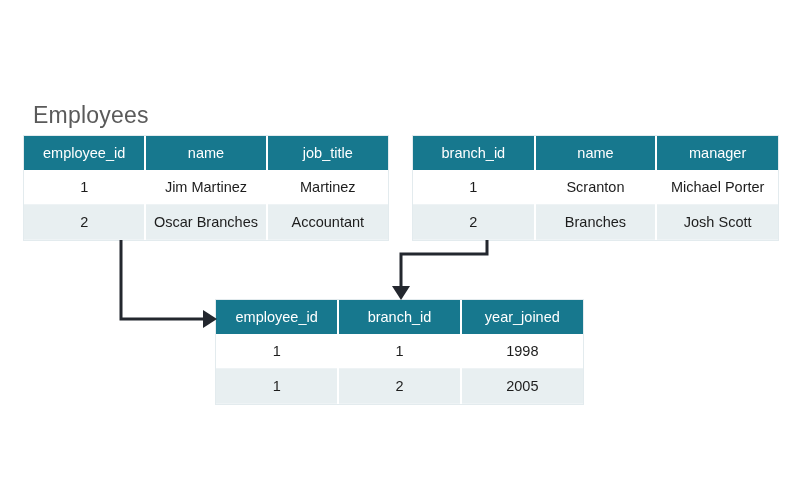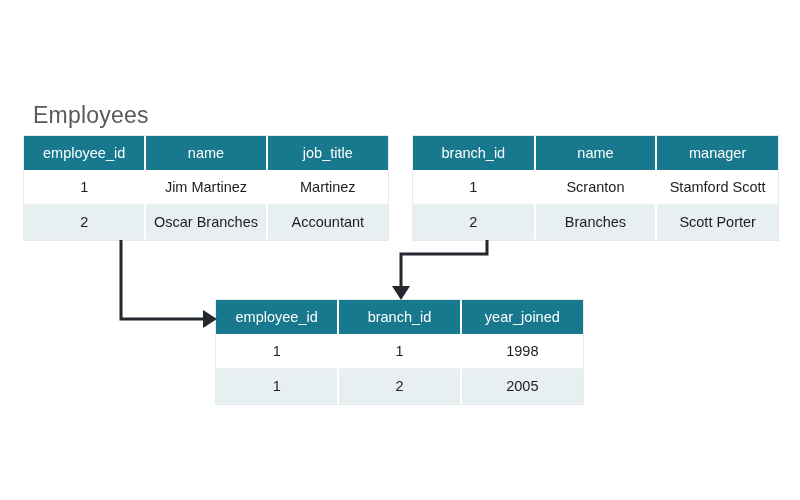--- a/index.html
+++ b/index.html
@@ -130,26 +130,26 @@
       <tr>
         <th>branch_id</th>
         <th>name</th>
         <th>manager</th>
       </tr>
     </thead>
     <tbody>
       <tr class="row-odd">
         <td>1</td>
         <td>Scranton</td>
-        <td>Stamford Scott</td>
+        <td>Michael Porter</td>
       </tr>
       <tr class="row-even">
         <td>2</td>
         <td>Branches</td>
-        <td>Scott Porter</td>
+        <td>Josh Scott</td>
       </tr>
     </tbody>
   </table>
 
   <table class="db-table" id="table-employee-branch">
     <colgroup>
         <col>
         <col>
         <col>
       </colgroup>

